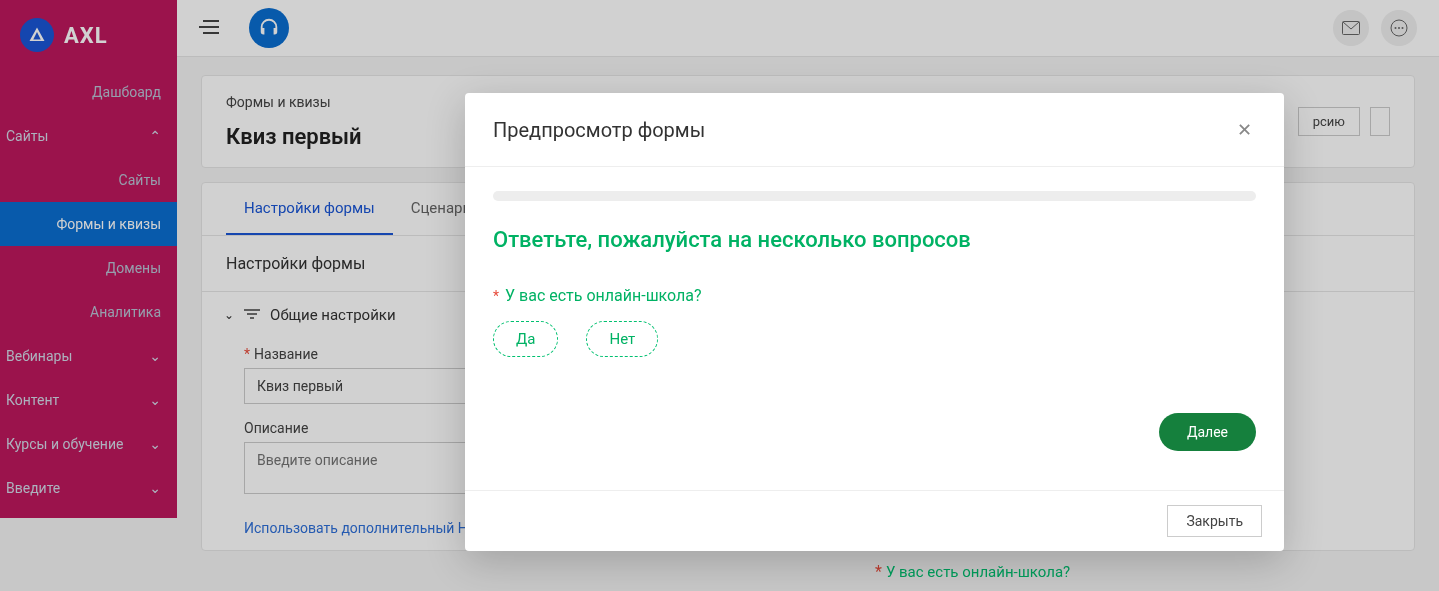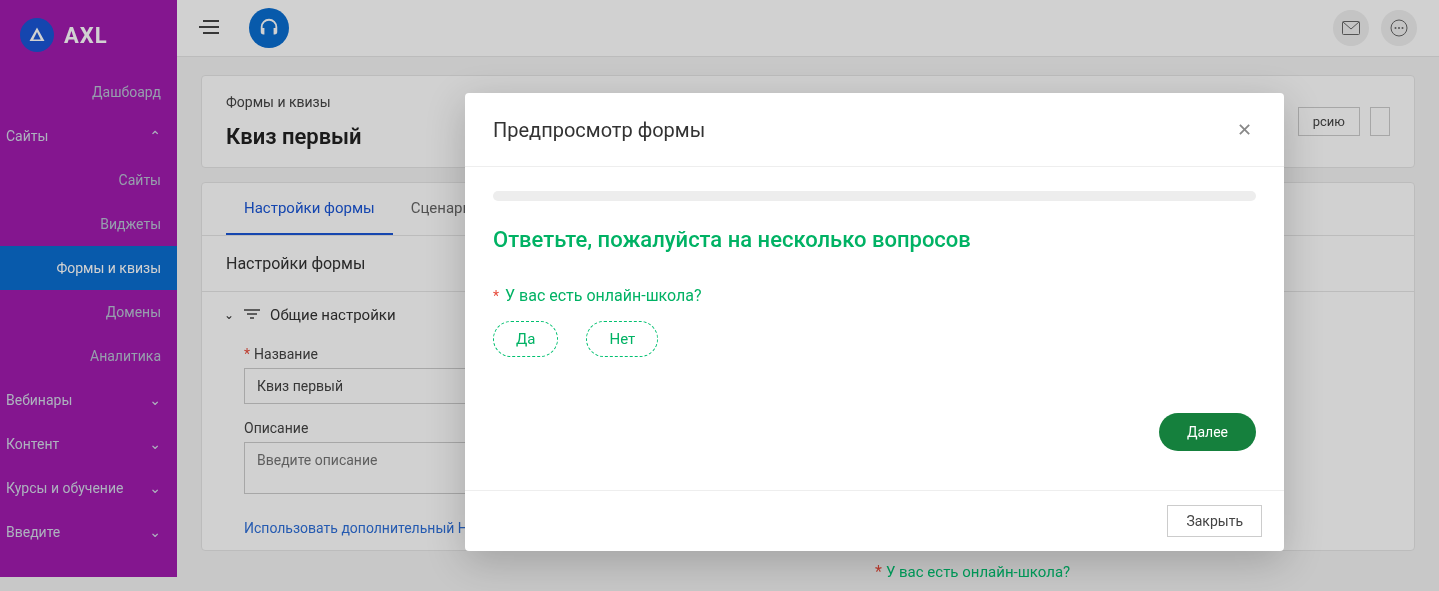--- a/index.html
+++ b/index.html
@@ -1,19 +1,19 @@
 <!DOCTYPE html>
 <html><head>
   <meta charset="utf-8">
   <style>
     * { margin: 0; padding: 0; box-sizing: border-box; font-family: -apple-system, BlinkMacSystemFont, "Segoe UI", Roboto, sans-serif; }
     body { background: #f5f5f5; width: 1439px; height: 591px; overflow: hidden; position: relative; }
 
     
-    .sidebar { position: absolute; left: 0; top: 0; width: 177px; height: 577px; background: #a21caf; color: #c0c8d8; }
+    .sidebar { position: absolute; left: 0; top: 0; width: 177px; height: 518px; background: #be185d; color: #c0c8d8; }
     .logo-wrap { display: flex; align-items: center; padding: 18px 20px; color: #fff; }
     .logo-icon { width: 34px; height: 34px; background: #1a56d6; border-radius: 50%; display: flex; align-items: center; justify-content: center; margin-right: 10px; }
     .logo-icon svg { width: 18px; height: 18px; }
     .logo-text { font-size: 22px; font-weight: 700; letter-spacing: 1px; }
     .nav-item { display: flex; align-items: center; justify-content: flex-end; padding: 14px 16px 14px 6px; font-size: 14px; cursor: pointer; color: #b8c2d4; }
     .nav-item.sub { padding-left: 6px; }
     .nav-item.active { background: #0a6ed1; color: #fff; }
     .nav-section-header { display: flex; align-items: center; justify-content: space-between; padding: 14px 16px 14px 6px; font-size: 14px; color: #d3dae8; cursor: pointer; }
 
     
@@ -87,23 +87,20 @@
   <div class="nav-item">
       <span>Дашбоард</span>
     </div>
   <div class="nav-section-header">
     <span>Сайты</span>
     <span class="chevron">⌃</span>
   </div>
   <div class="nav-item sub">
       <span>Сайты</span>
     </div>
-  <div class="nav-item sub">
-      <span>Виджеты</span>
-    </div>
   <div class="nav-item sub active">
       <span>Формы и квизы</span>
     </div>
   <div class="nav-item sub">
       <span>Домены</span>
     </div>
   <div class="nav-item">
       <span>Аналитика</span>
     </div>
   <div class="nav-section-header">

